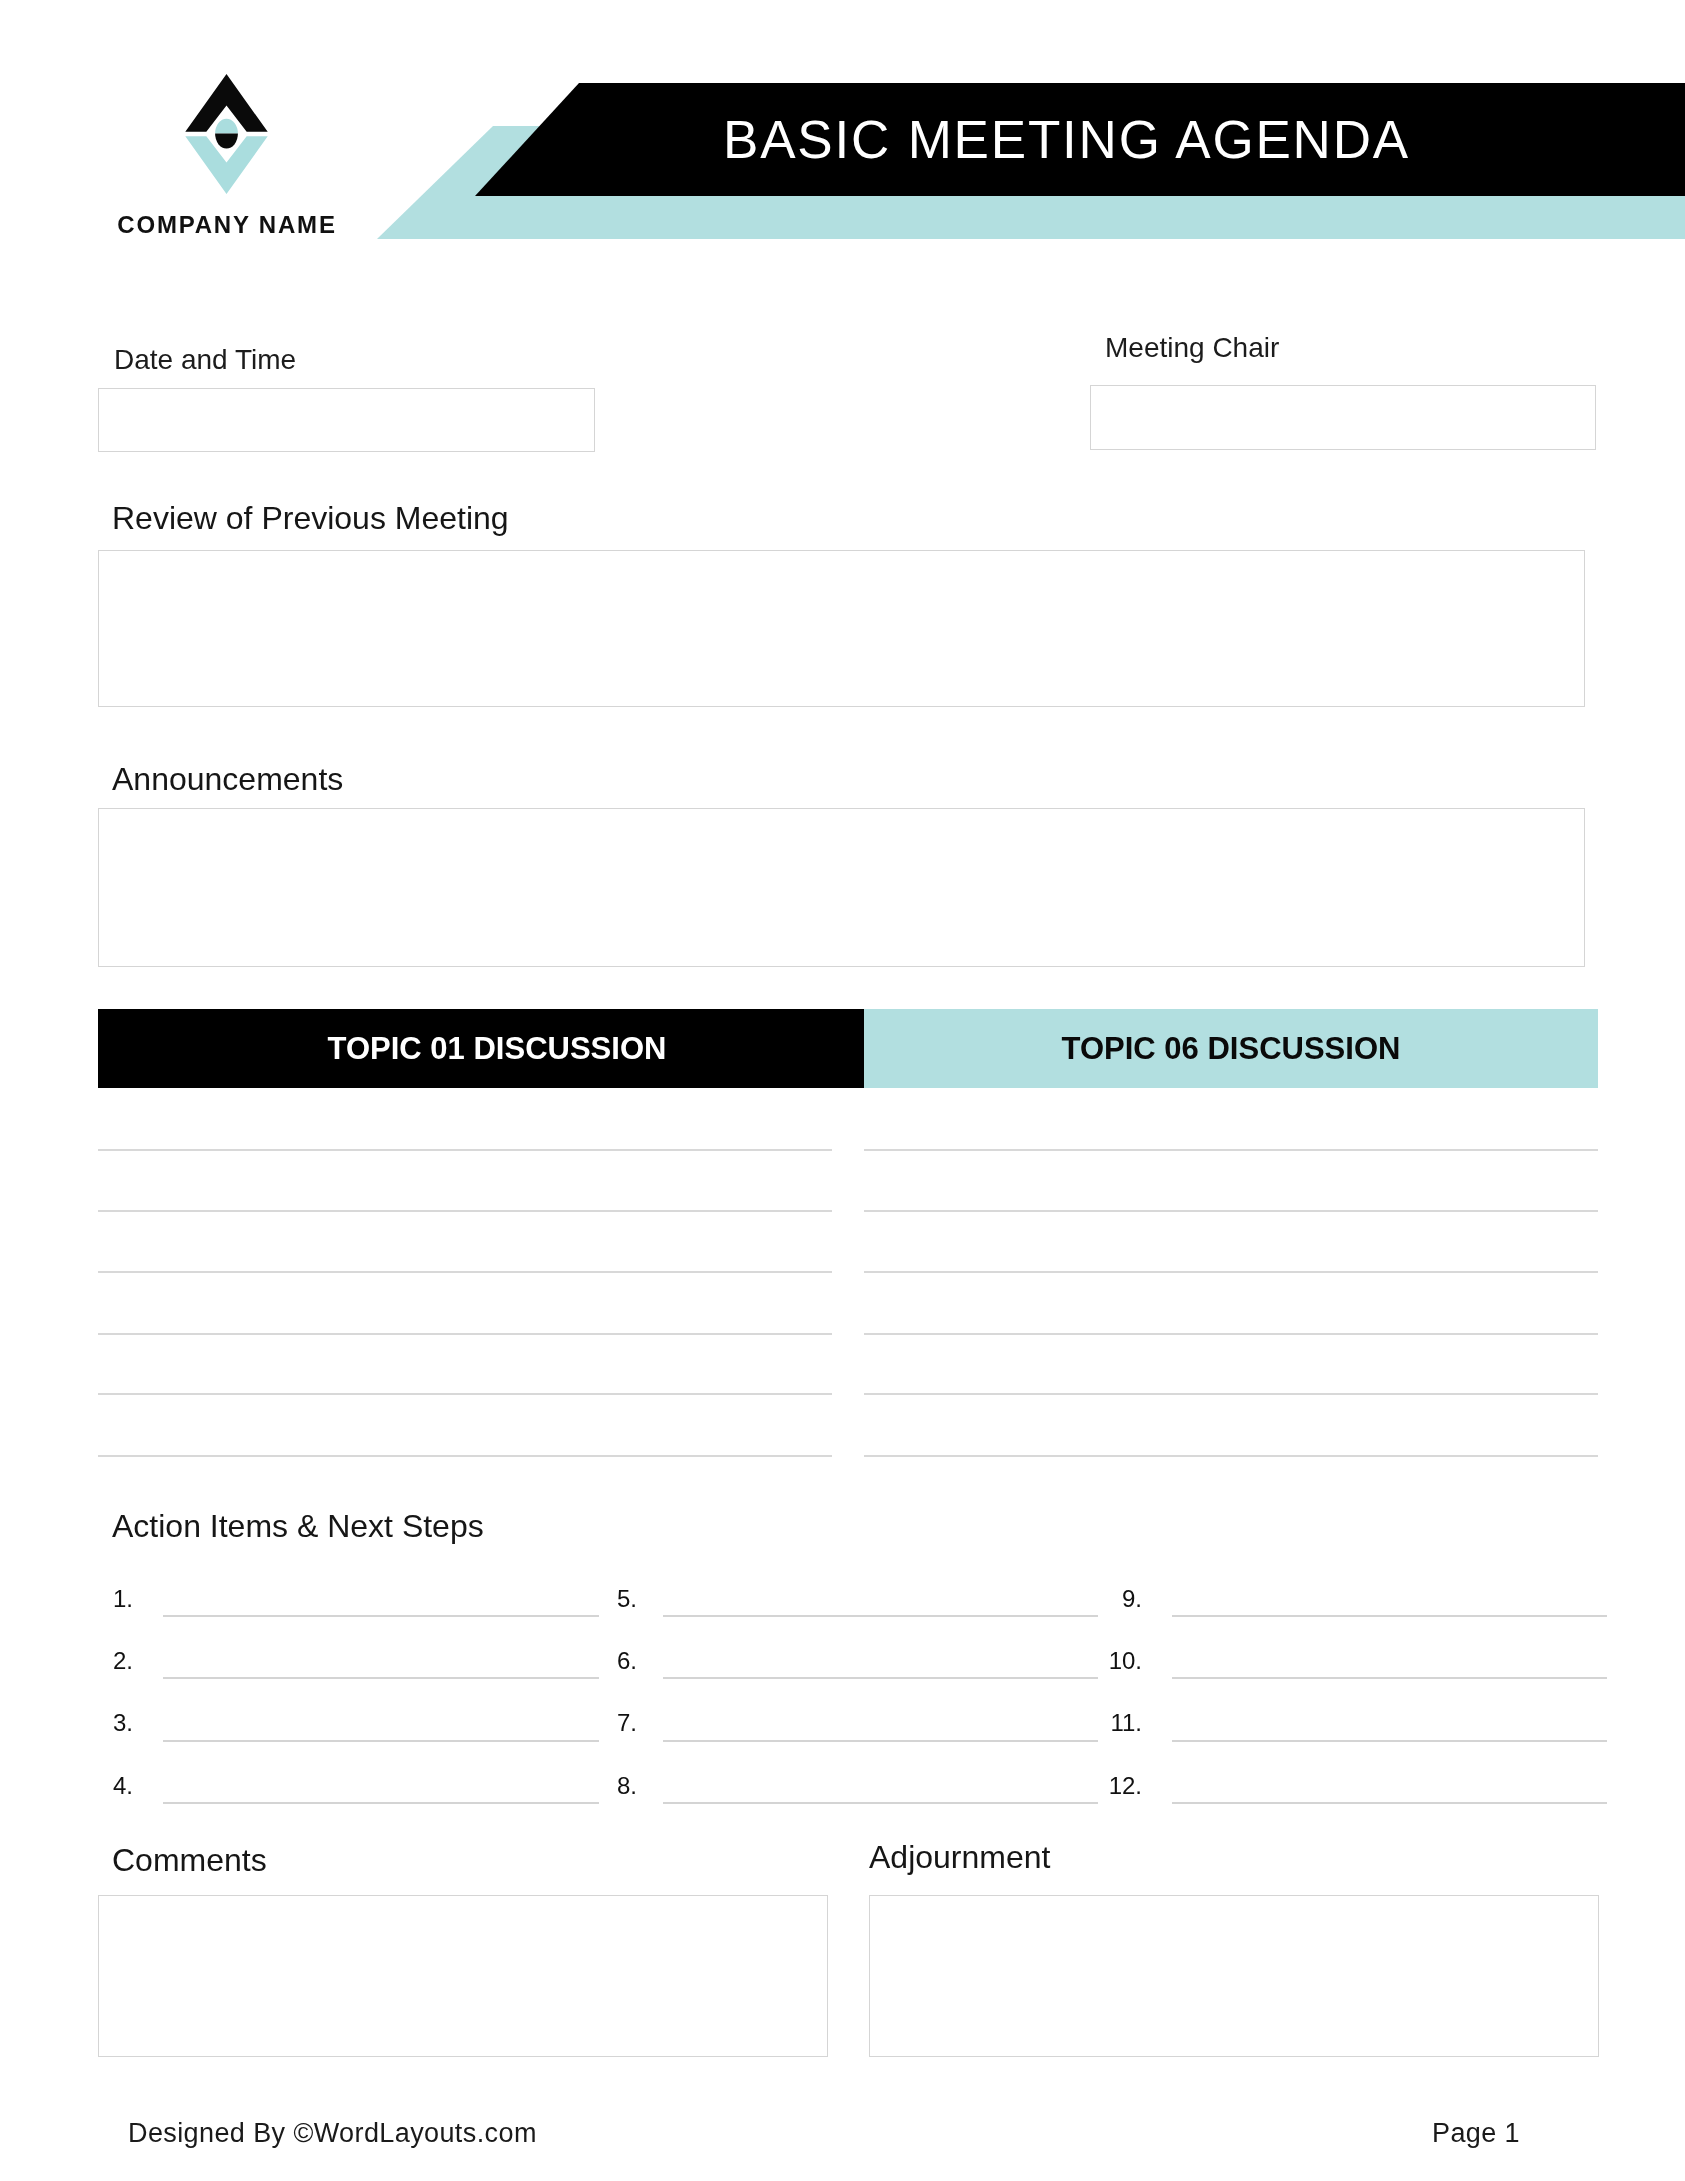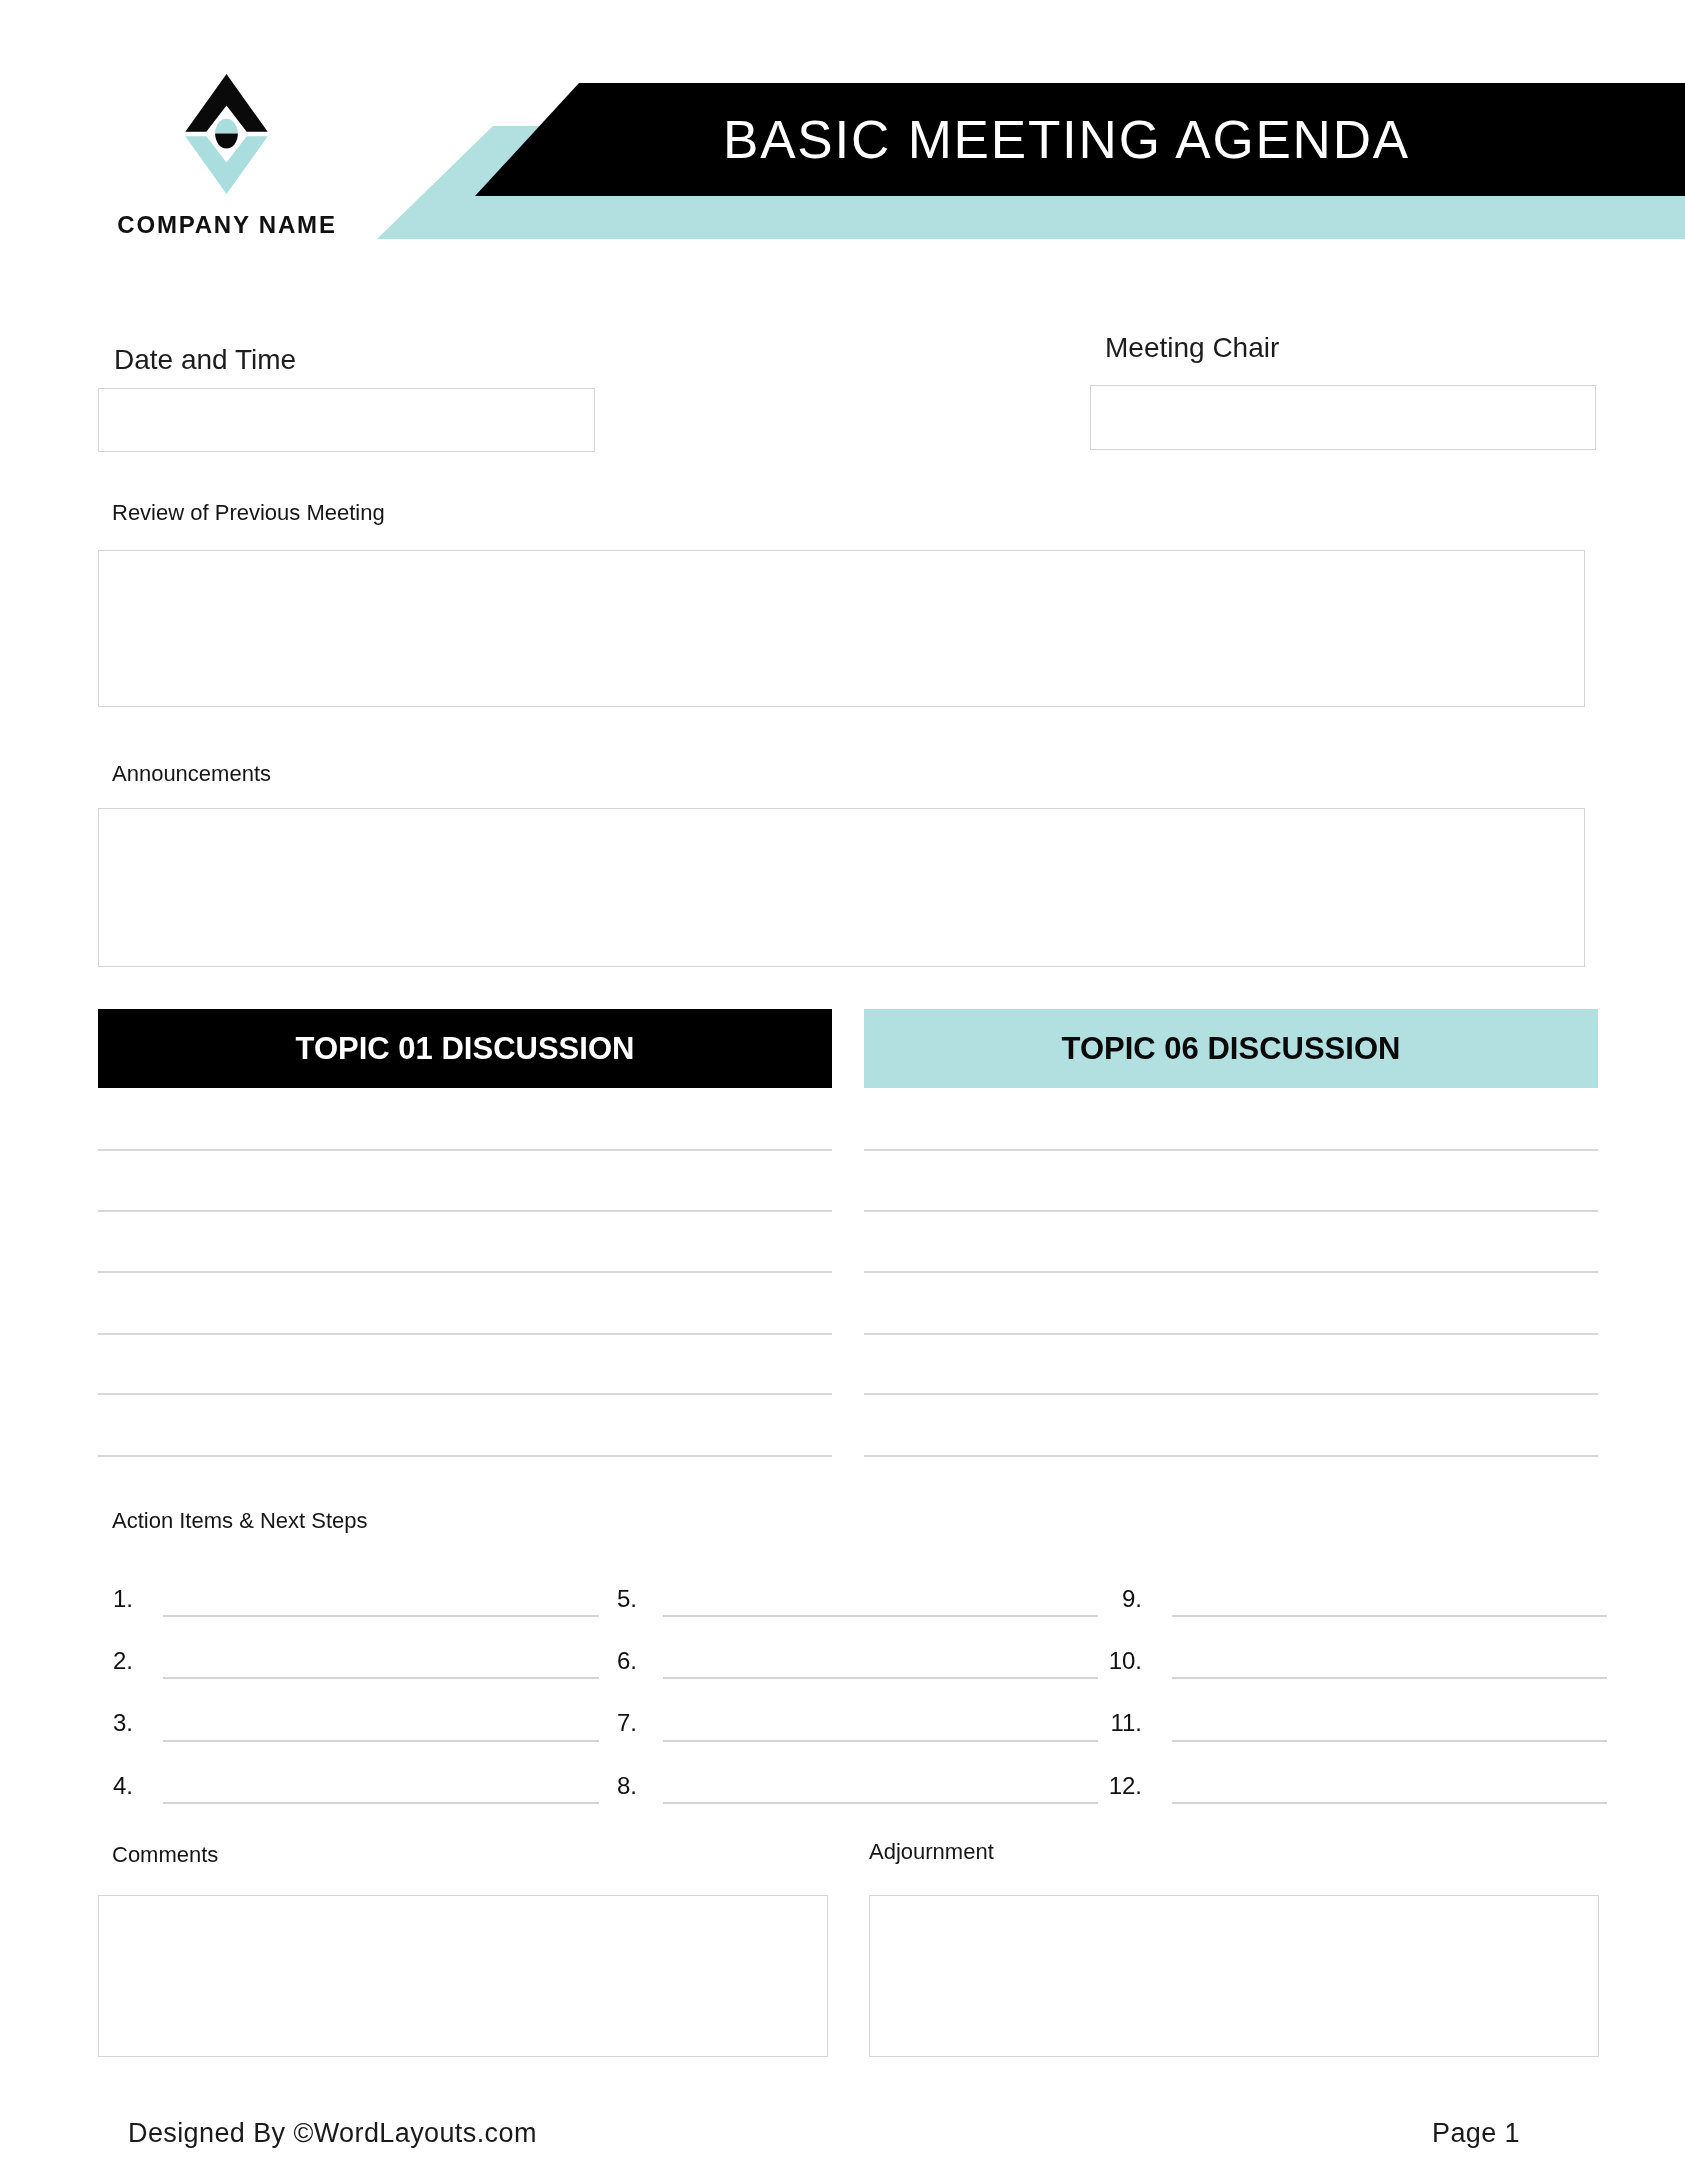--- a/index.html
+++ b/index.html
@@ -17,29 +17,29 @@
     color:#ffffff;font-size:53px;font-weight:400;letter-spacing:1.8px;
     text-align:center;line-height:113px;white-space:nowrap;
   }
   .logo-wrap{position:absolute;left:185px;top:74px;width:83px;height:121px;z-index:3;}
   .company-name{
     position:absolute;left:106px;top:211px;width:242px;z-index:3;
     font-size:24px;font-weight:700;letter-spacing:1.8px;color:#111;text-align:center;white-space:nowrap;
   }
   
   .field-label{position:absolute;font-size:28px;color:#1c1c1c;white-space:nowrap;}
-  .section-heading{position:absolute;font-size:22px;color:#161616;white-space:nowrap;}
+  .section-heading{position:absolute;font-size:32px;color:#161616;white-space:nowrap;}
   
   .input-box{position:absolute;background:#fff;border:1.8px solid #d5d5d5;box-sizing:border-box;}
   
   .topic-header{
     position:absolute;top:1009px;width:734px;height:79px;
     font-size:31px;font-weight:700;text-align:center;line-height:79px;white-space:nowrap;
   }
-  .topic-header.dark{background:#000;color:#fff;left:98px;}
+  .topic-header.dark{background:#000;color:#fff;left:98px;padding-left:32px;}
   .topic-header.teal{background:#b2dfe0;color:#0a0a0a;left:864px;}
   .rule{position:absolute;height:1.8px;background:#d8d8d8;}
   
   .action-number{
     position:absolute;width:61px;height:30px;line-height:30px;
     font-size:24px;color:#111;text-align:right;
   }
   .action-line{position:absolute;height:1.8px;background:#d4d4d4;}
   
   .footer-text{position:absolute;font-size:27px;letter-spacing:0.4px;color:#1a1a1a;white-space:nowrap;margin-left:28px;}

